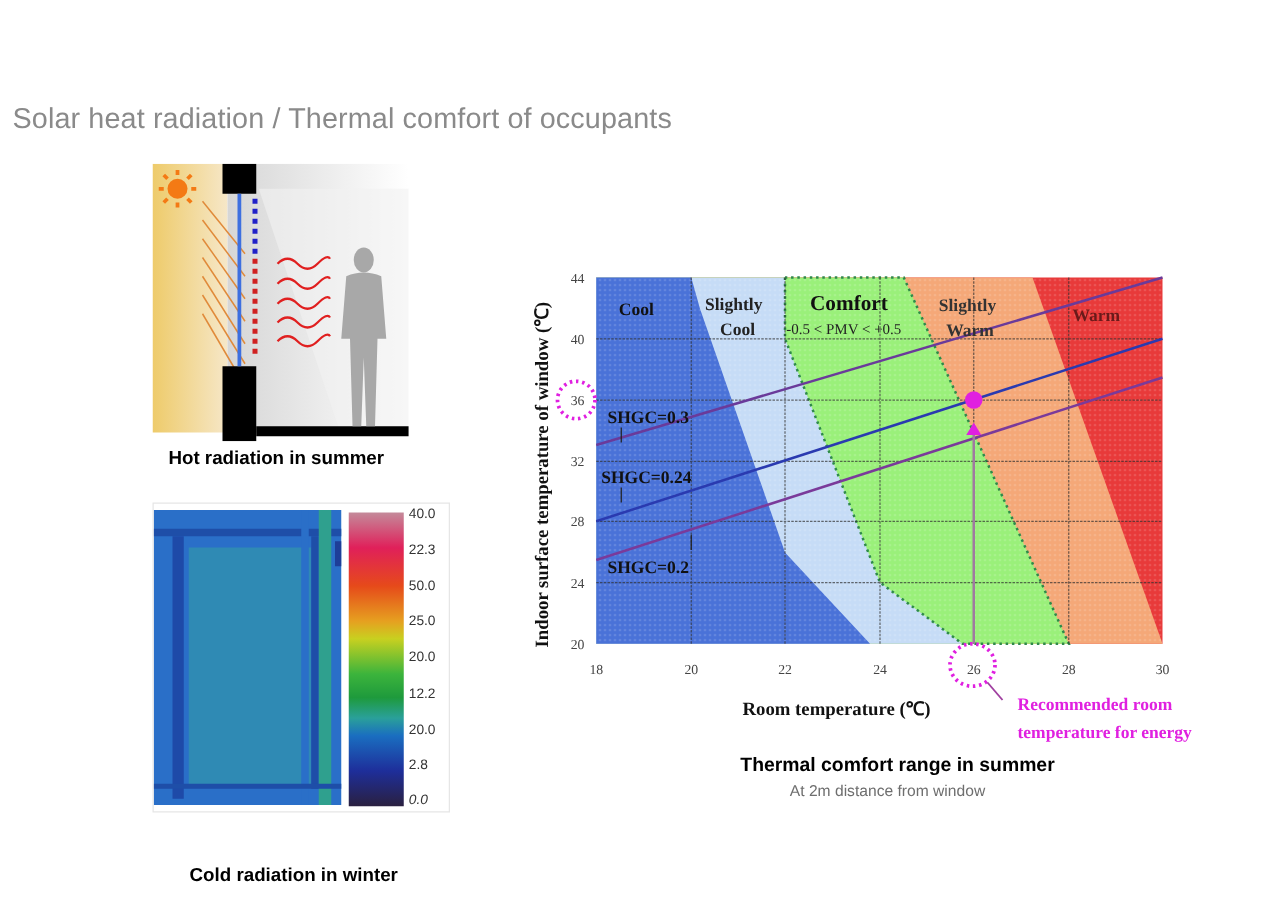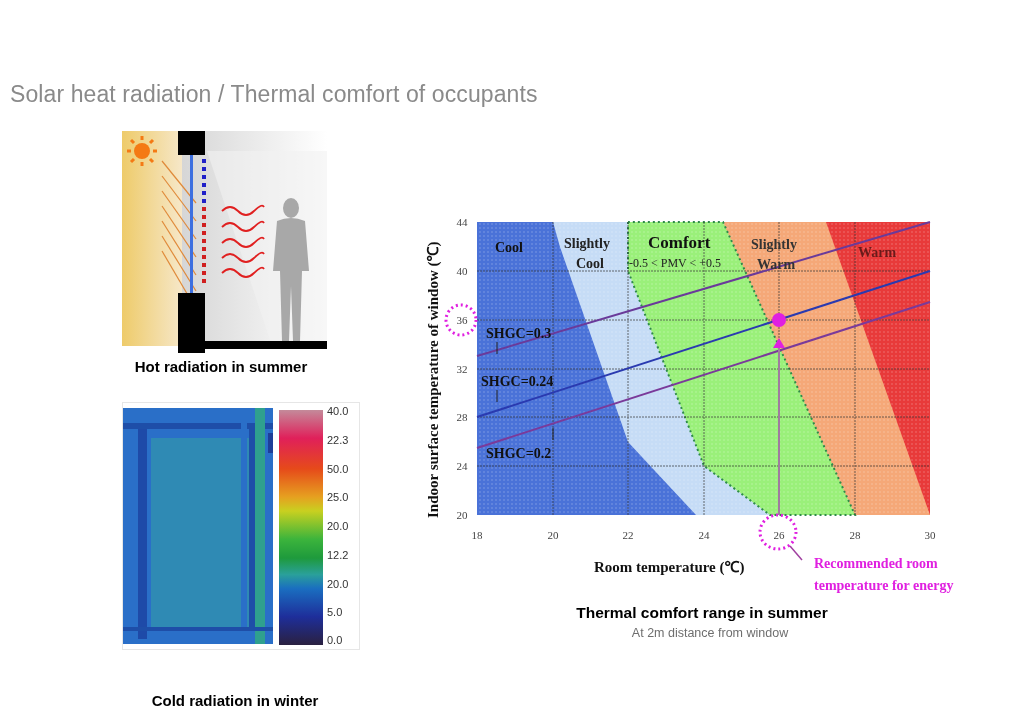--- a/index.html
+++ b/index.html
@@ -121,22 +121,22 @@
     <rect x="156" y="7" width="44" height="235" fill="url(#cbar)"></rect>
   </svg>
   <div style="position:absolute;left:204px;top:2px;width:32px;height:242px;font-size:11px;color:#333;">
     <div style="position:absolute;top:0px;">40.0</div>
     <div style="position:absolute;top:29px;">22.3</div>
     <div style="position:absolute;top:58px;">50.0</div>
     <div style="position:absolute;top:86px;">25.0</div>
     <div style="position:absolute;top:115px;">20.0</div>
     <div style="position:absolute;top:144px;">12.2</div>
     <div style="position:absolute;top:173px;">20.0</div>
-    <div style="position:absolute;top:201px;">5.0</div>
-    <div style="position:absolute;top:229px;">0.0</div>
+    <div style="position:absolute;top:201px;">2.8</div>
+    <div style="position:absolute;top:229px;font-style:italic;">0.0</div>
   </div>
 </div>
 <div class="caption" style="left:124px;top:692px;width:222px;">Cold radiation in winter</div>
 
 <div class="fig" style="left:410px;top:210px;width:590px;height:390px;">
   <svg class="chart-svg" width="590" height="390" viewBox="0 0 590 390">
     <defs>
       <pattern id="dots" width="4" height="4" patternUnits="userSpaceOnUse">
         <circle cx="2" cy="2" r="0.7" fill="#ffffff" opacity="0.35"></circle>
       </pattern>
@@ -216,14 +216,14 @@
     <line x1="380" y1="336" x2="392" y2="350" stroke="#a040a0" stroke-width="1.5"></line>
 
     <text x="184" y="362" font-size="15" font-weight="bold" fill="#111">Room temperature (℃)</text>
     <text transform="translate(28,308) rotate(-90)" font-size="15" font-weight="bold" fill="#111">Indoor surface temperature of window (℃)</text>
 
     <text x="404" y="358" font-size="14" font-weight="bold" fill="#e020e0">Recommended room</text>
     <text x="404" y="380" font-size="14" font-weight="bold" fill="#e020e0">temperature for energy</text>
   </svg>
 </div>
 
-<div class="caption" style="left:532px;top:604px;width:340px;font-size:15.5px;">Thermal comfort range in summer</div>
+<div class="caption" style="left:548px;top:604px;width:340px;font-size:15.5px;">Thermal comfort range in summer</div>
 <div class="subcaption" style="left:540px;top:626px;width:340px;">At 2m distance from window</div>
 
 </body></html>

